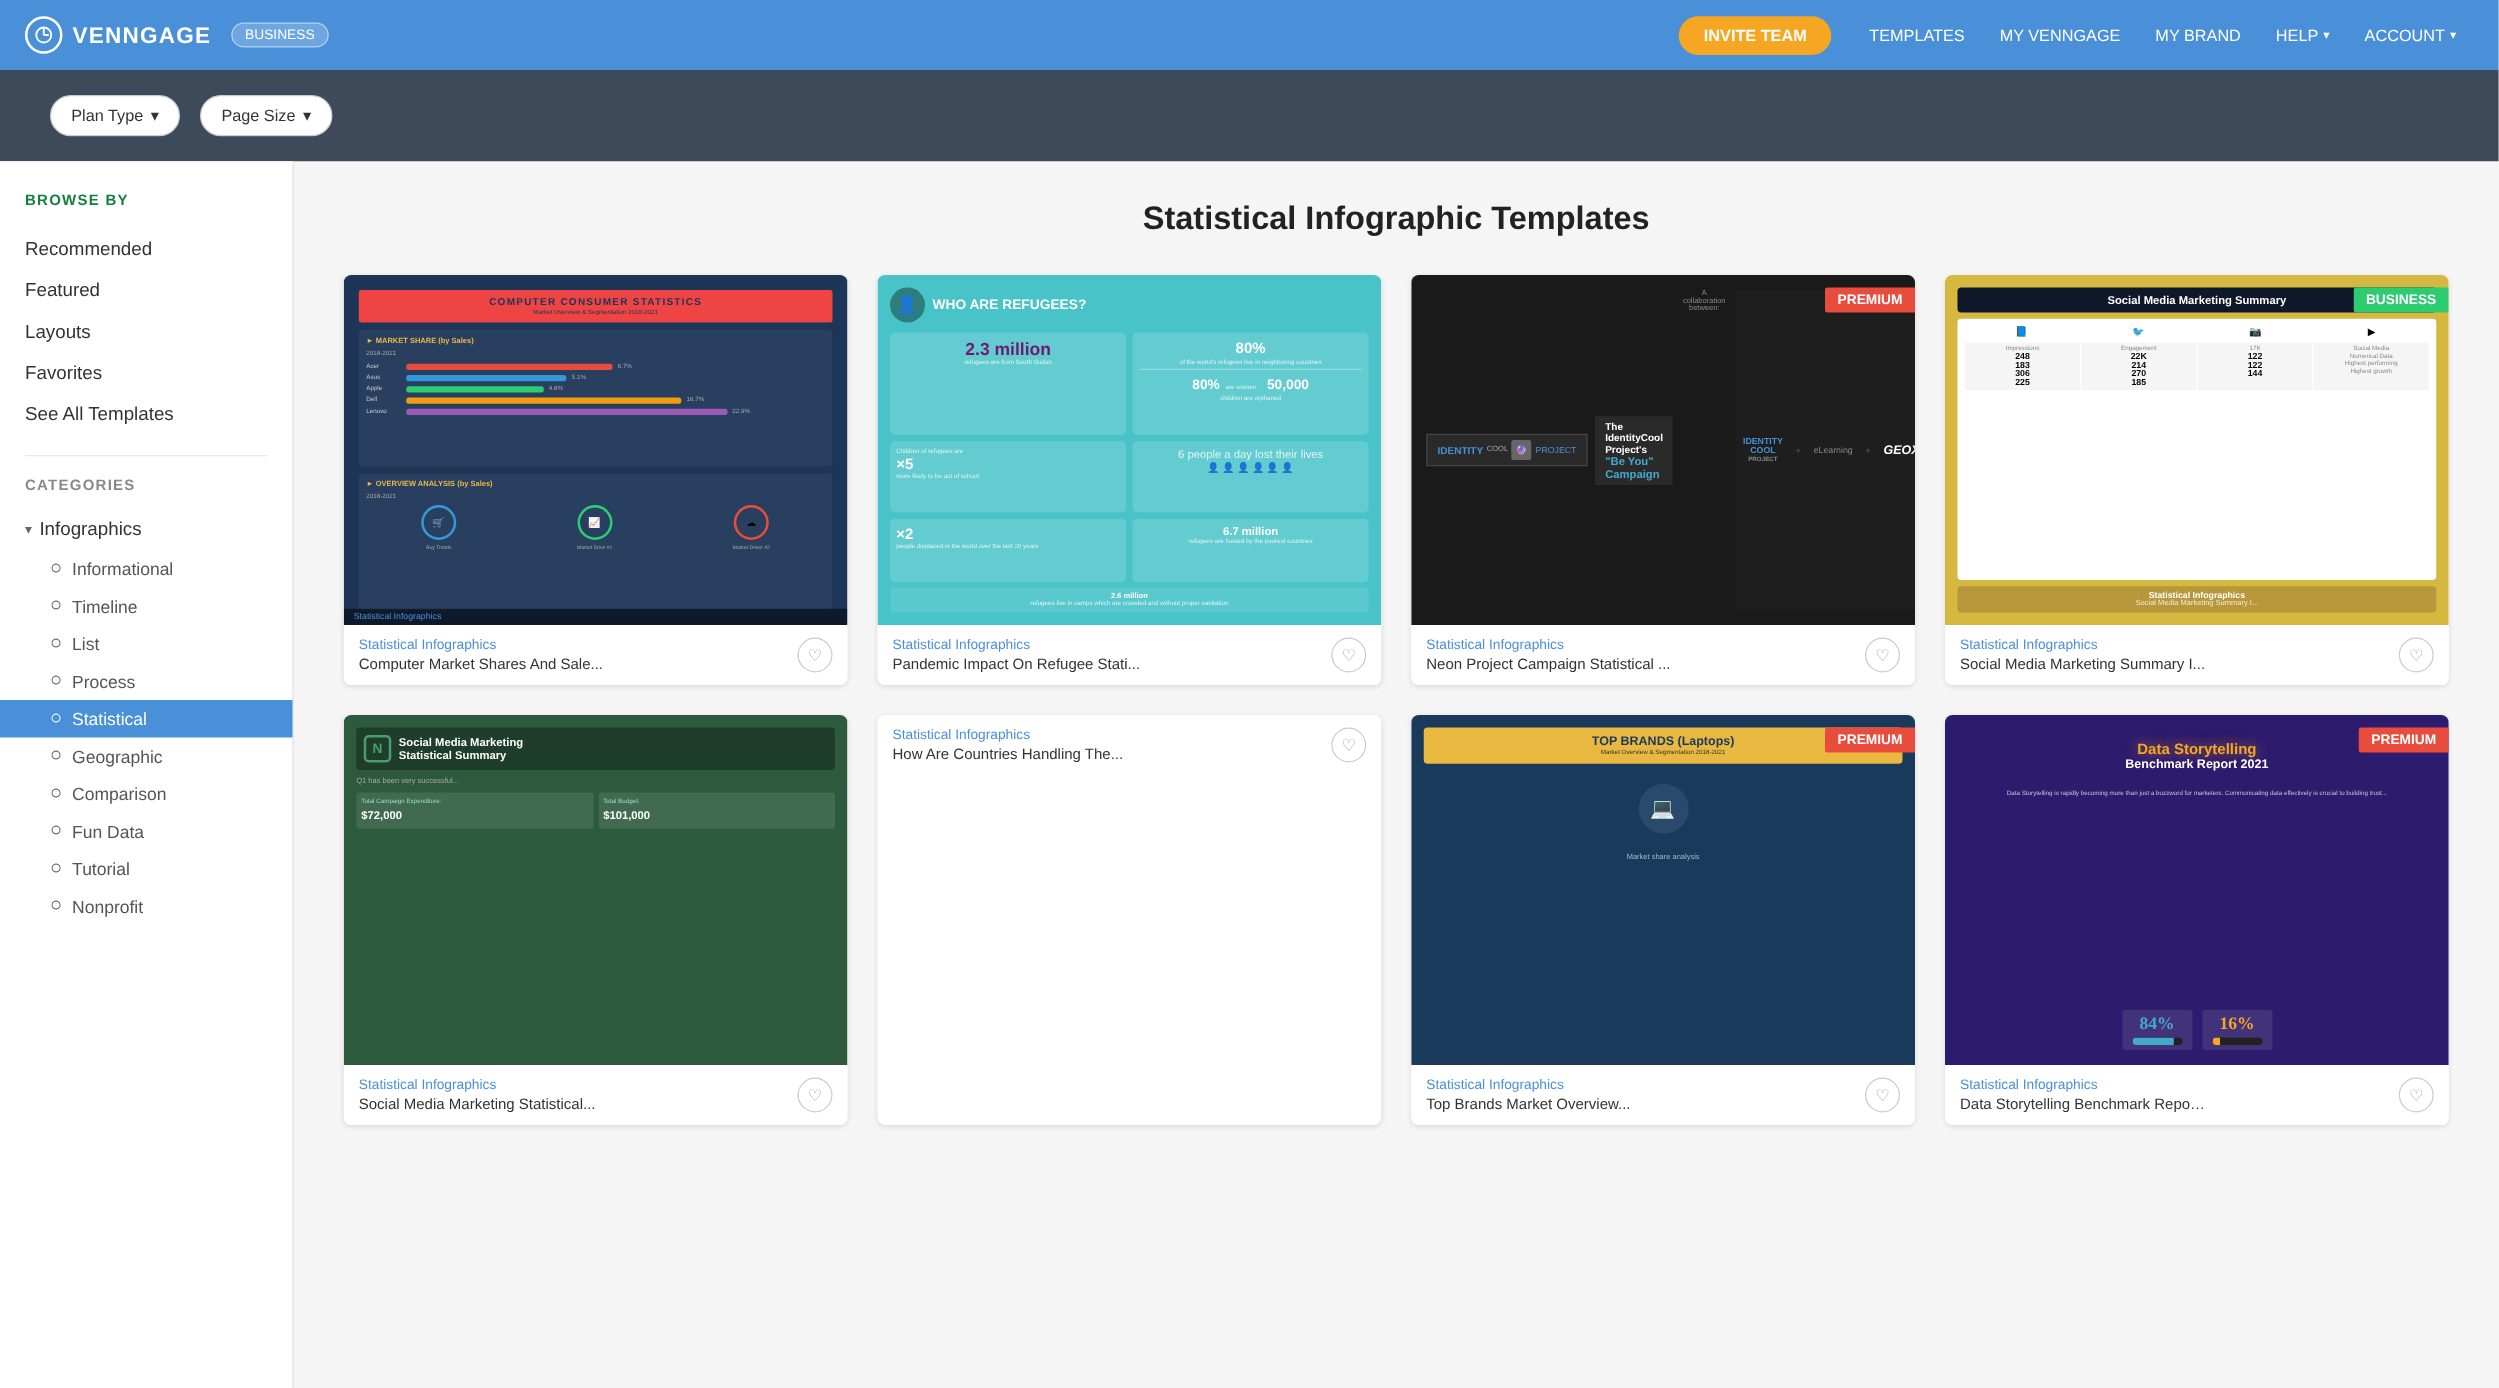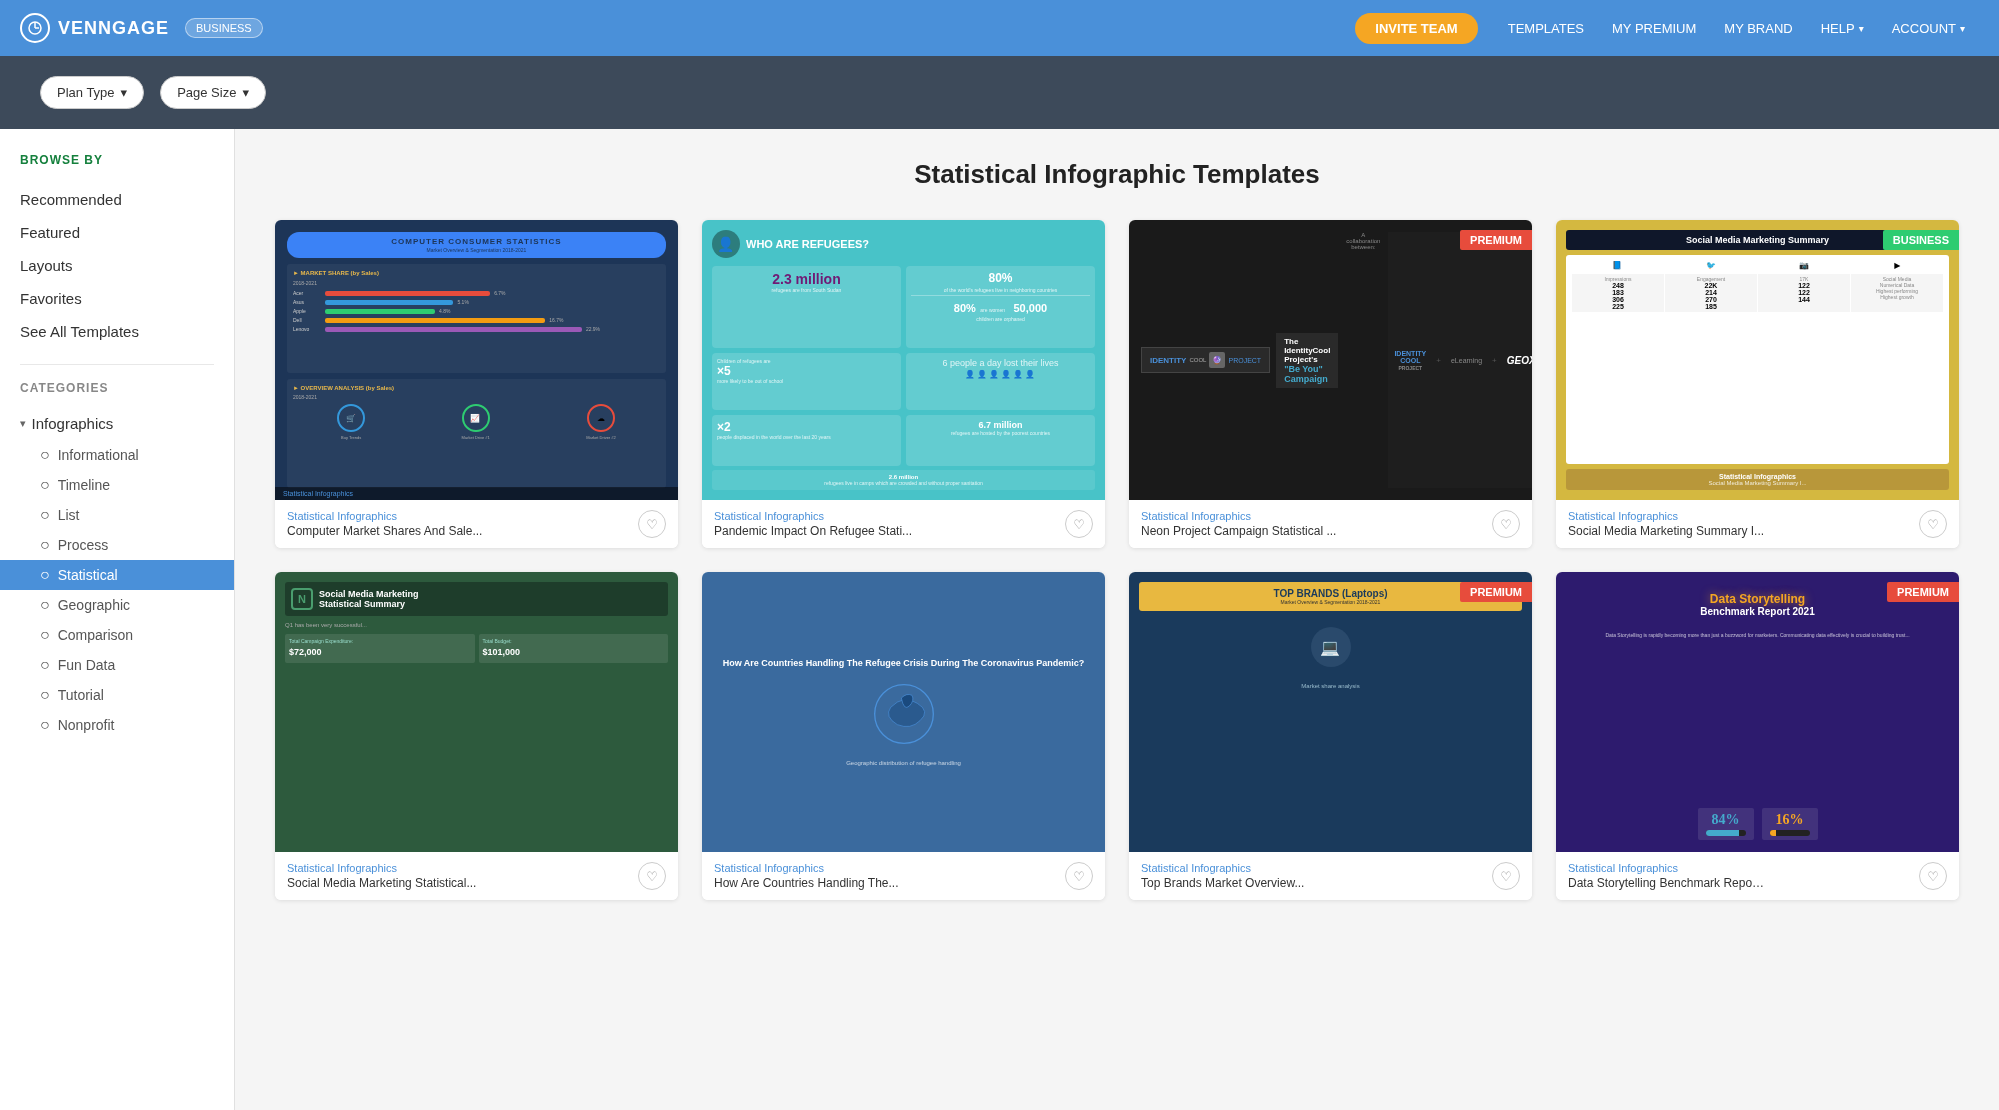--- a/index.html
+++ b/index.html
@@ -288,21 +288,21 @@
       <span>VENNGAGE</span>
     </div>
     <span class="business-badge">BUSINESS</span>
     <div class="header-spacer"></div>
     <button class="invite-btn">INVITE TEAM</button>
     <nav class="nav-links">
       <a class="nav-link">
         <span>TEMPLATES</span>
       </a>
       <a class="nav-link">
-        <span>MY PREMIUM</span>
+        <span>MY VENNGAGE</span>
       </a>
       <a class="nav-link">
         <span>MY BRAND</span>
       </a>
       <a class="nav-link">
         <span>HELP</span>
         <span class="nav-chevron">▾</span>
       </a>
       <a class="nav-link">
         <span>ACCOUNT</span>
@@ -385,21 +385,21 @@
   </aside>
 
   <main class="content">
     <h1 class="page-title">Statistical Infographic Templates</h1>
 
     <div class="template-grid">
 
       <div class="template-card">
         <div class="card-image" style="background:#1d3557;">
           <div style="padding:12px; height:100%; display:flex; flex-direction:column; gap:6px;">
-            <div style="background:#3b82f6; padding:5px 8px; border-radius:12px; text-align:center;">
+            <div style="background:#ef4444; padding:5px 8px; border-radius:2px; text-align:center;">
               <div style="font-size:8px; font-weight:800; color:#1d3557; letter-spacing:1px;">COMPUTER CONSUMER STATISTICS</div>
               <div style="font-size:5px; color:#1d3557; margin-top:1px;">Market Overview &amp; Segmentation 2018-2021</div>
             </div>
             <div style="background:rgba(255,255,255,0.05); padding:6px; border-radius:3px; flex:1;">
               <div style="font-size:6px; color:#e8b84b; font-weight:700; margin-bottom:4px;">► MARKET SHARE (by Sales)</div>
               <div style="font-size:5px; color:#aaa; margin-bottom:4px;">2018-2021</div>
               <div style="display:flex; flex-direction:column; gap:3px;">
                 <div style="display:flex; align-items:center; gap:4px;">
                   <span style="font-size:5px; color:#ccc; width:28px;">Acer</span>
                   <div style="height:5px; width:45%; background:#e74c3c; border-radius:2px;"></div>
@@ -667,33 +667,20 @@
         <div class="card-footer">
           <div>
             <div class="card-category">Statistical Infographics</div>
             <div class="card-title">Social Media Marketing Statistical...</div>
           </div>
           <button class="heart-btn">♡</button>
         </div>
       </div>
 
       <div class="template-card">
-        <div class="card-image" style="background:#3a6a9e;">
-          <div style="padding:10px; height:100%; display:flex; flex-direction:column; gap:6px; align-items:center; justify-content:center;">
-            <div style="font-size:9px; font-weight:700; color:white; text-align:center;">How Are Countries Handling The Refugee Crisis During The Coronavirus Pandemic?</div>
-            <div style="width:80px; height:80px; position:relative; display:flex; align-items:center; justify-content:center;">
-              <svg viewBox="0 0 60 60" width="80" height="80">
-                <circle cx="30" cy="30" r="22" fill="none" stroke="#4a90d9" stroke-width="1"></circle>
-                <path d="M 20 25 Q 30 15 40 22 Q 50 28 42 35 Q 35 42 25 38 Q 15 32 20 25 Z" fill="#2a5a8e" stroke="#4a90d9" stroke-width="0.5"></path>
-                <path d="M 28 18 Q 32 14 36 16 Q 38 20 34 24 Q 30 28 28 18 Z" fill="#1a4a7e" stroke="#4a90d9" stroke-width="0.5"></path>
-              </svg>
-            </div>
-            <div style="font-size:6px; color:rgba(255,255,255,0.7); text-align:center;">Geographic distribution of refugee handling</div>
-          </div>
-        </div>
         <div class="card-footer">
           <div>
             <div class="card-category">Statistical Infographics</div>
             <div class="card-title">How Are Countries Handling The...</div>
           </div>
           <button class="heart-btn">♡</button>
         </div>
       </div>
 
       <div class="template-card">

